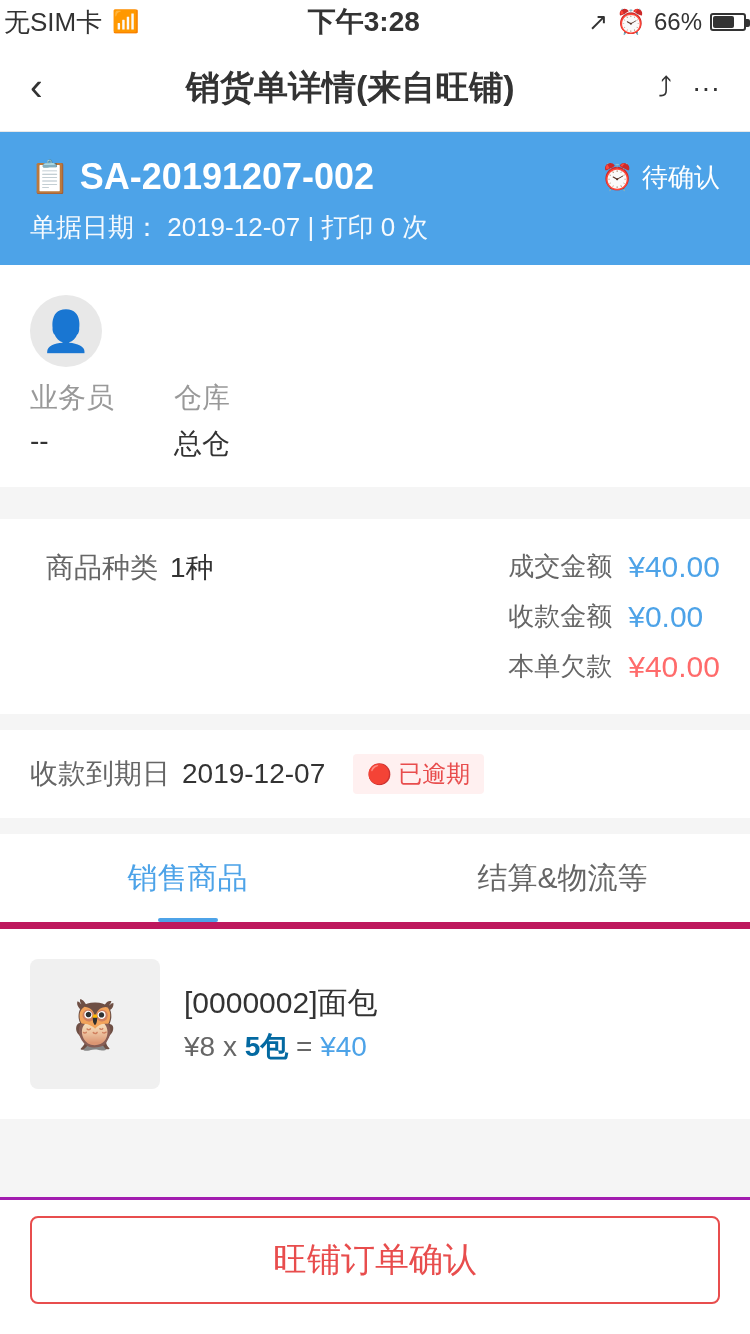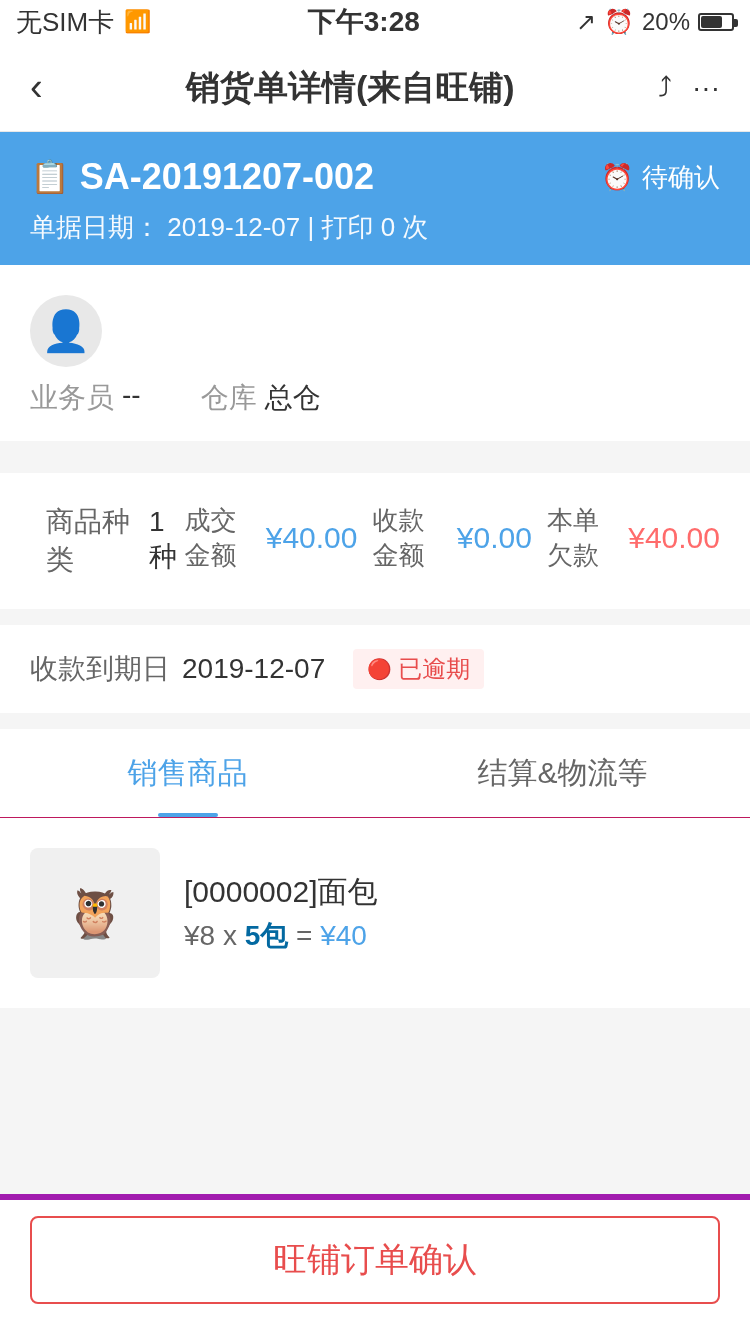--- a/index.html
+++ b/index.html
@@ -13,21 +13,21 @@
       color: #333;
     }
 
     
     .status-bar {
       height: 44px;
       background: #fff;
       display: flex;
       align-items: center;
       justify-content: space-between;
-      padding: 0 16px;
+      padding: 0 4px;
       font-size: 26px;
       font-weight: 500;
     }
     .status-left { display: flex; align-items: center; gap: 10px; }
     .status-center { font-size: 28px; font-weight: 600; }
     .status-right { display: flex; align-items: center; gap: 8px; font-size: 24px; }
     .wifi-icon { font-size: 22px; }
     .battery-icon { display: inline-block; width: 36px; height: 18px; border: 2px solid #333; border-radius: 3px; position: relative; }
     .battery-icon::after { content: ''; position: absolute; right: -6px; top: 4px; width: 4px; height: 8px; background: #333; border-radius: 0 2px 2px 0; }
     .battery-fill { position: absolute; left: 1px; top: 1px; bottom: 1px; width: 66%; background: #333; border-radius: 2px; }
@@ -103,21 +103,21 @@
       flex-shrink: 0;
     }
     .avatar-icon { font-size: 40px; color: #aaa; }
     .customer-phone { font-size: 38px; font-weight: 600; color: #333; }
     .customer-name { font-size: 28px; color: #666; margin-bottom: 6px; }
     .customer-meta {
       display: flex;
       gap: 60px;
       margin-top: 8px;
     }
-    .meta-item { font-size: 28px; color: #666; display: flex; gap: 8px; }
+    .meta-item { font-size: 28px; color: #666; display: flex; gap: 8px; flex-direction: column; }
     .meta-label { color: #999; }
     .meta-value { color: #333; }
 
     
     .summary-section {
       background: #fff;
       padding: 30px 30px;
       margin-bottom: 0;
     }
     .summary-grid {
@@ -128,21 +128,21 @@
     .summary-left {
       display: flex;
       align-items: center;
       gap: 12px;
       margin-left: 16px;
     }
     .summary-label { font-size: 28px; color: #666; }
     .summary-value { font-size: 28px; color: #333; }
     .summary-right {
       display: flex;
-      flex-direction: row;
+      flex-direction: column;
       align-items: flex-start;
       gap: 15px;
     }
     .amount-row {
       display: flex;
       align-items: center;
       gap: 16px;
     }
     .amount-label { font-size: 26px; color: #666; }
     .amount-value { font-size: 30px; font-weight: 500; }
@@ -170,21 +170,21 @@
       align-items: center;
       gap: 6px;
     }
     .overdue-dot { color: #e84d4d; font-size: 20px; }
 
     
     .tabs-container {
       background: #fff;
       margin-top: 16px;
       display: flex;
-      border-bottom: 1px solid #be185d;
+      border-bottom: 7px solid #be185d;
       justify-content: center;
     }
     .tab {
       flex: 1;
       height: 88px;
       display: flex;
       align-items: center;
       justify-content: center;
       font-size: 30px;
       cursor: pointer;
@@ -239,21 +239,21 @@
     .content-spacer { height: 200px; background: #f5f5f5; }
 
     
     .bottom-bar {
       position: fixed;
       bottom: 0;
       left: 0;
       width: 750px;
       background: #fff;
       padding: 16px 30px 30px;
-      border-top: 6px solid #a21caf;
+      border-top: 3px solid #a21caf;
     }
     .confirm-btn {
       width: 100%;
       height: 88px;
       border: 2px solid #e84d4d;
       border-radius: 8px;
       background: #fff;
       color: #e84d4d;
       font-size: 34px;
       font-weight: 500;
@@ -268,21 +268,21 @@
 
 <div class="status-bar">
   <div class="status-left">
     <span>无SIM卡</span>
     <span class="wifi-icon">📶</span>
   </div>
   <div class="status-center">下午3:28</div>
   <div class="status-right">
     <span>↗</span>
     <span>⏰</span>
-    <span>20%</span>
+    <span>66%</span>
     <span class="battery-icon">
         <span class="battery-fill"></span>
       </span>
   </div>
 </div>
 
 <div class="nav-bar">
   <span class="nav-back">‹</span>
   <span class="nav-title">销货单详情(来自旺铺)</span>
   <div class="nav-actions">

